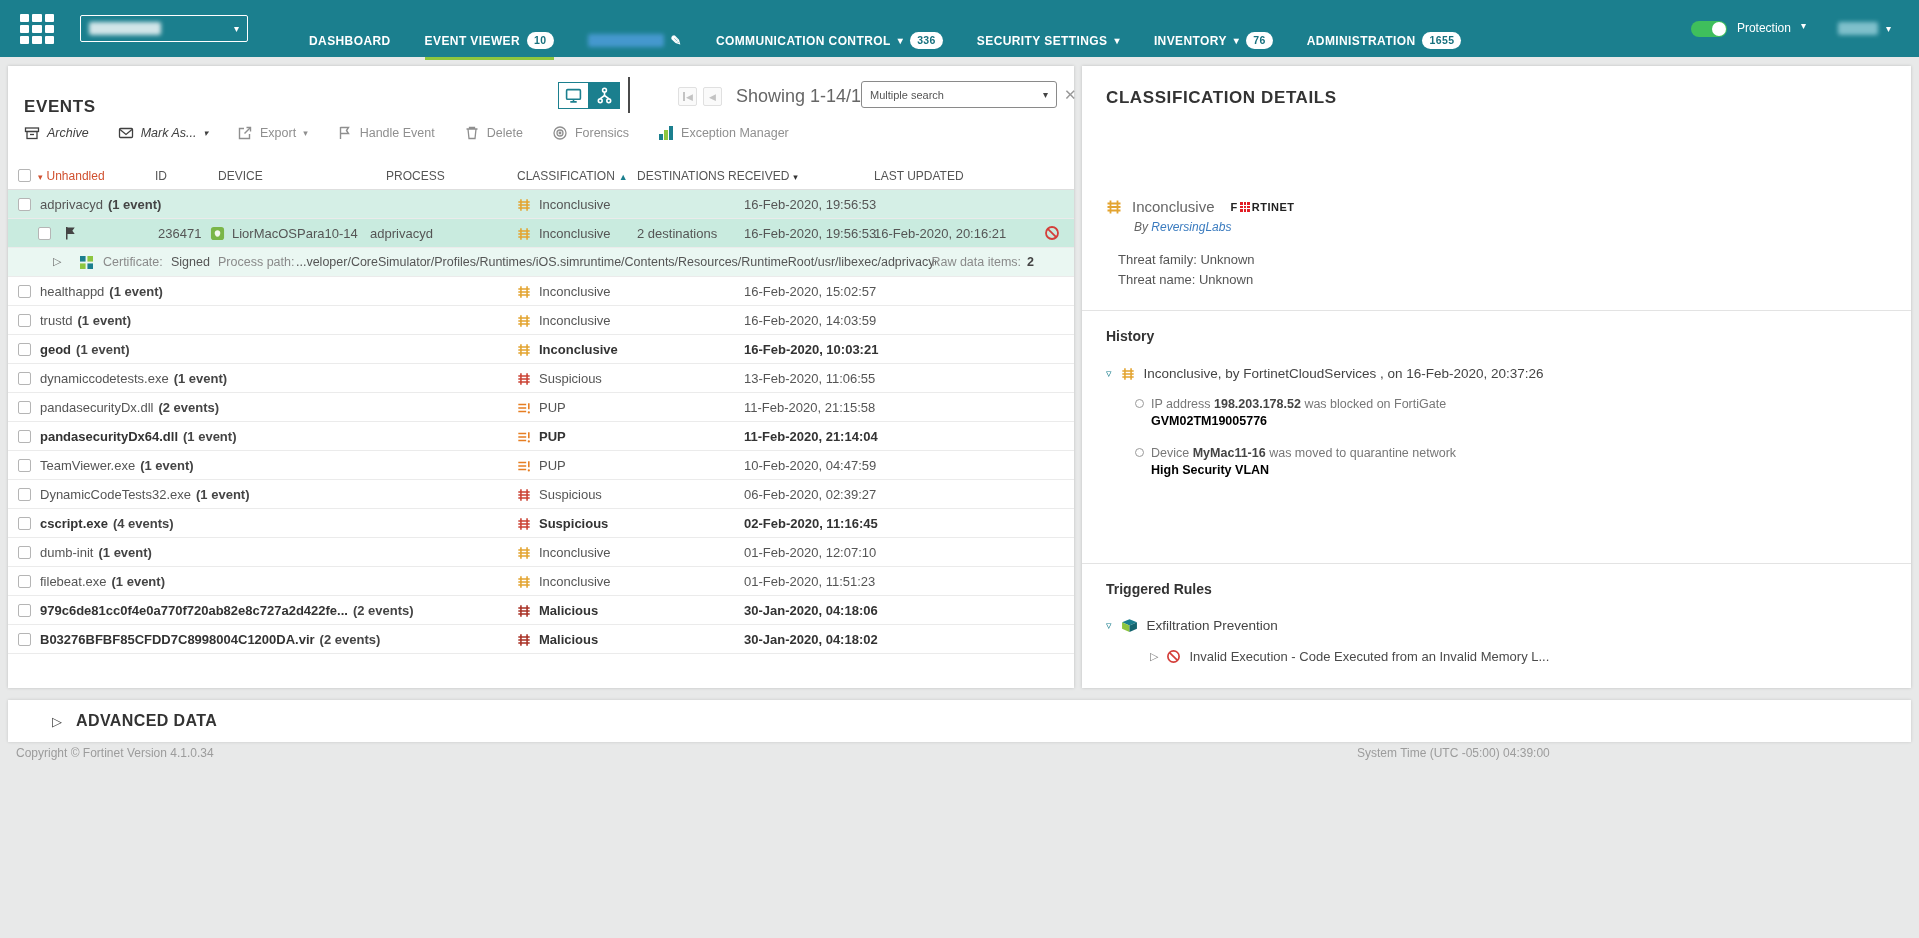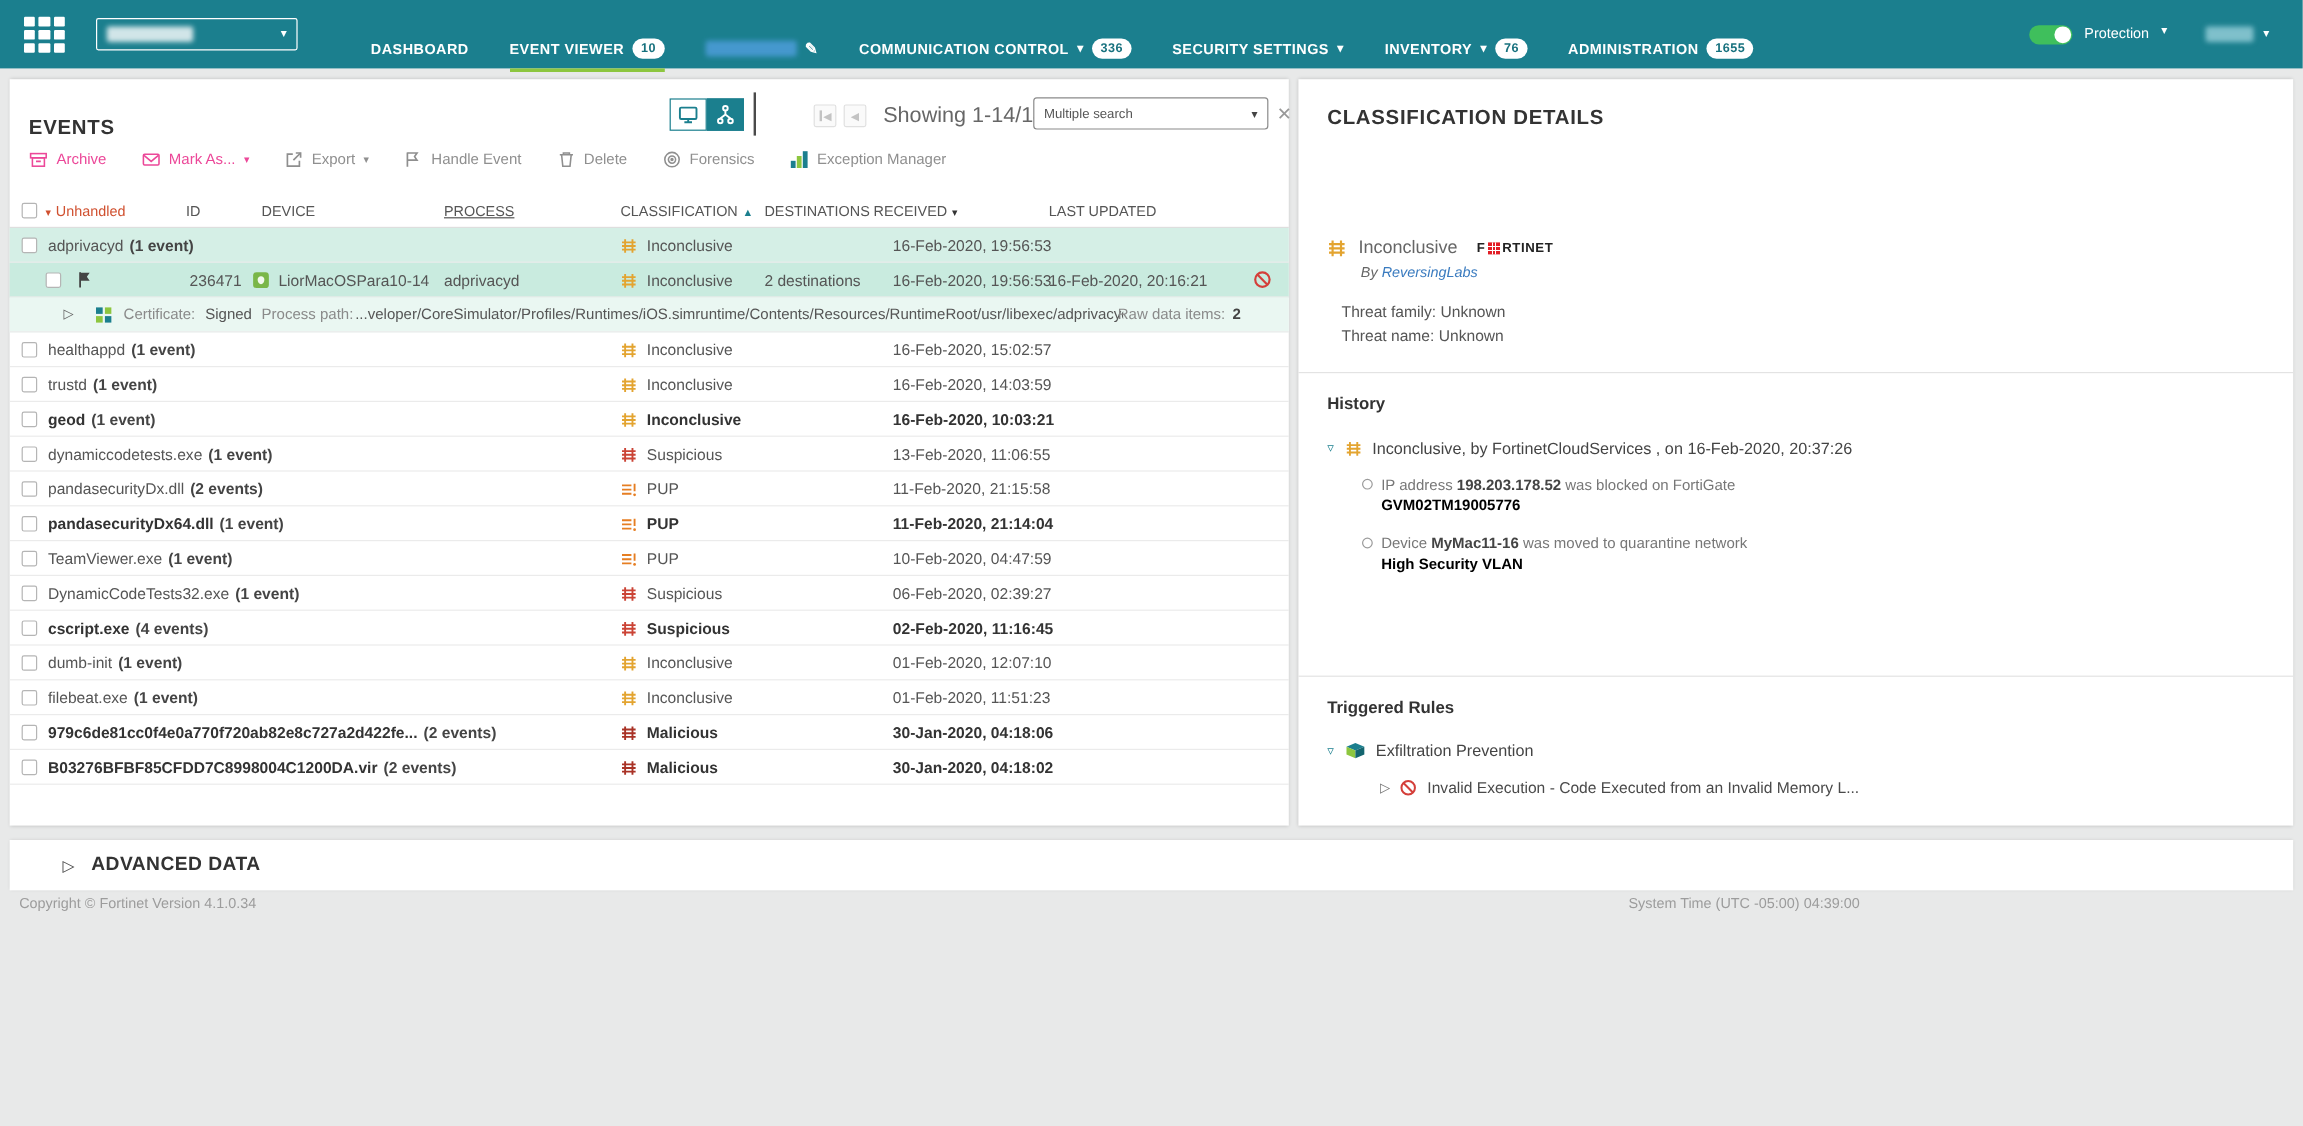--- a/index.html
+++ b/index.html
@@ -46,31 +46,31 @@
   .pg-btn .bar { display:inline-block; width:2px; height:9px; background:#c3c3c3; margin:0 1px; }
   .showing { color:#666; font-size:18px; margin:0 8px; }
   .search-wrap { position:absolute; left:853px; top:15px; width:196px; height:27px; border:1px solid #8a8a8a; border-radius:3px; display:flex; align-items:center; background:#fff; }
   .search-wrap input { border:none; outline:none; flex:1; padding:0 8px; font-size:11px; color:#555; font-family:"Liberation Sans",sans-serif; background:transparent; }
   .search-caret { margin-right:8px; color:#444; font-size:10px; }
   .search-clear { position:absolute; left:1056px; top:20px; color:#999; font-size:15px; cursor:pointer; }
 
   
   .toolbar { position:absolute; left:16px; top:59px; display:flex; align-items:center; gap:29px; }
   .tool { display:flex; align-items:center; gap:7px; font-size:12.5px; color:#8f8f8f; background:none; border:none; cursor:pointer; padding:0; font-family:"Liberation Sans",sans-serif; }
-  .tool.disabled { color:#ec4899; }
+  .tool.disabled { color:#404040;font-style:italic; }
   .tool svg { width:16px; height:16px; }
   .tool .tcaret { font-size:9px; color:inherit; }
 
   
   .thead { position:absolute; left:0; top:97px; width:100%; height:27px; border-bottom:1px solid #dedede; font-size:12px; color:#555; }
   .thead .hcell { position:absolute; top:6px; white-space:nowrap; cursor:pointer; }
   .h-chk { left:10px; top:6px; }
   .h-unh { left:30px; color:#d0502f; }
   .h-unh .hu-caret { font-size:9px; margin-right:4px; }
-  .h-id { left:147px; } .h-dev { left:210px; } .h-proc { left:362px;text-decoration:underline; }
+  .h-id { left:147px; } .h-dev { left:210px; } .h-proc { left:378px; }
   .h-class { left:509px; } .h-dest { left:629px; } .h-recv { left:720px; } .h-upd { left:866px; }
   .sort-up { color:#1b7f8e; font-size:9px; margin-left:4px; }
   .sort-down { color:#333; font-size:9px; margin-left:4px; }
   .checkbox { display:inline-block; width:13px; height:13px; border:1px solid #b5b5b5; border-radius:2px; background:#fff; cursor:pointer; }
 
   .tbody { position:absolute; top:124px; left:0; width:100%; }
   .trow { position:relative; height:29px; border-bottom:1px solid #ebebeb; font-size:13px; color:#555; cursor:pointer; }
   .trow .checkbox { position:absolute; left:10px; top:8px; }
   .c-name { position:absolute; left:32px; top:7px; white-space:nowrap; }
   .cnt { font-weight:bold; color:#444; margin-left:5px; }

